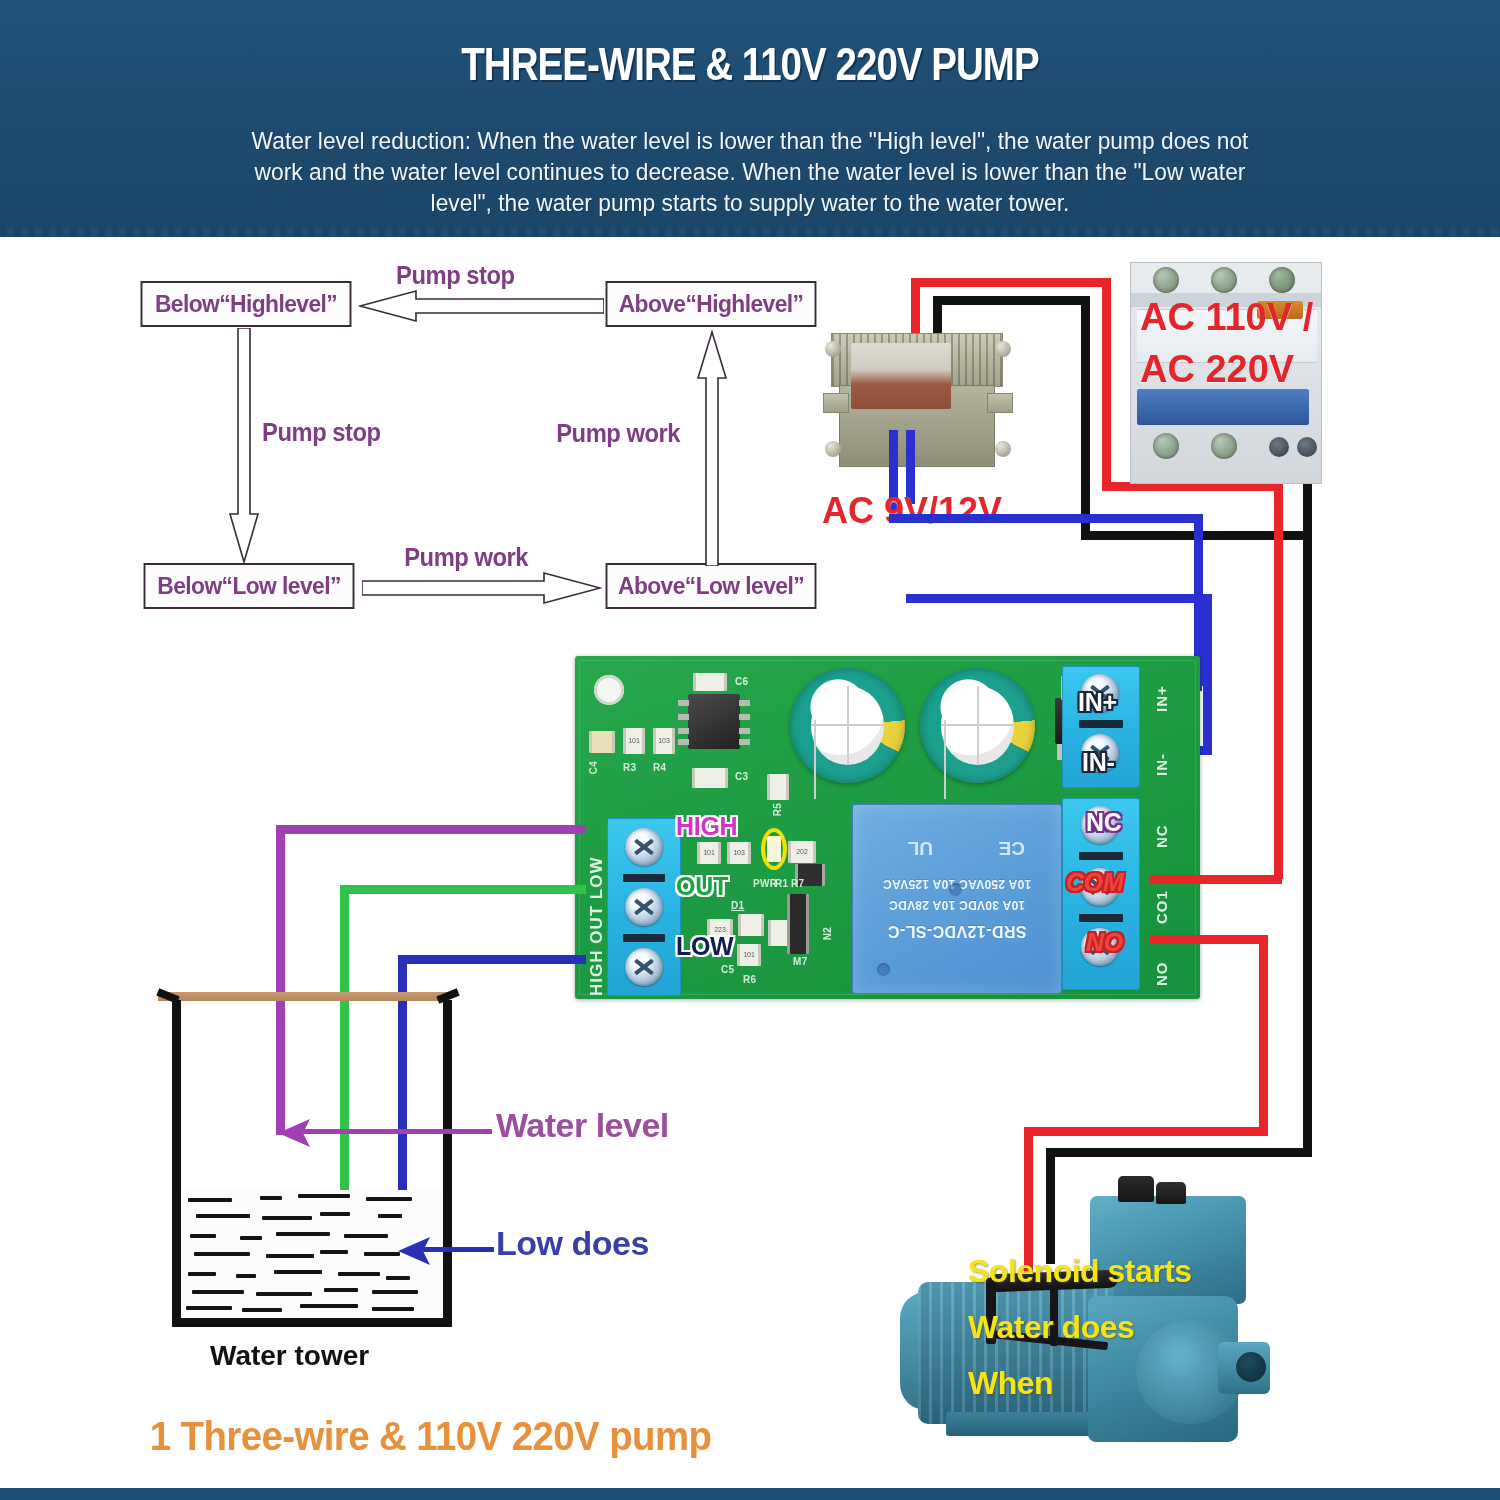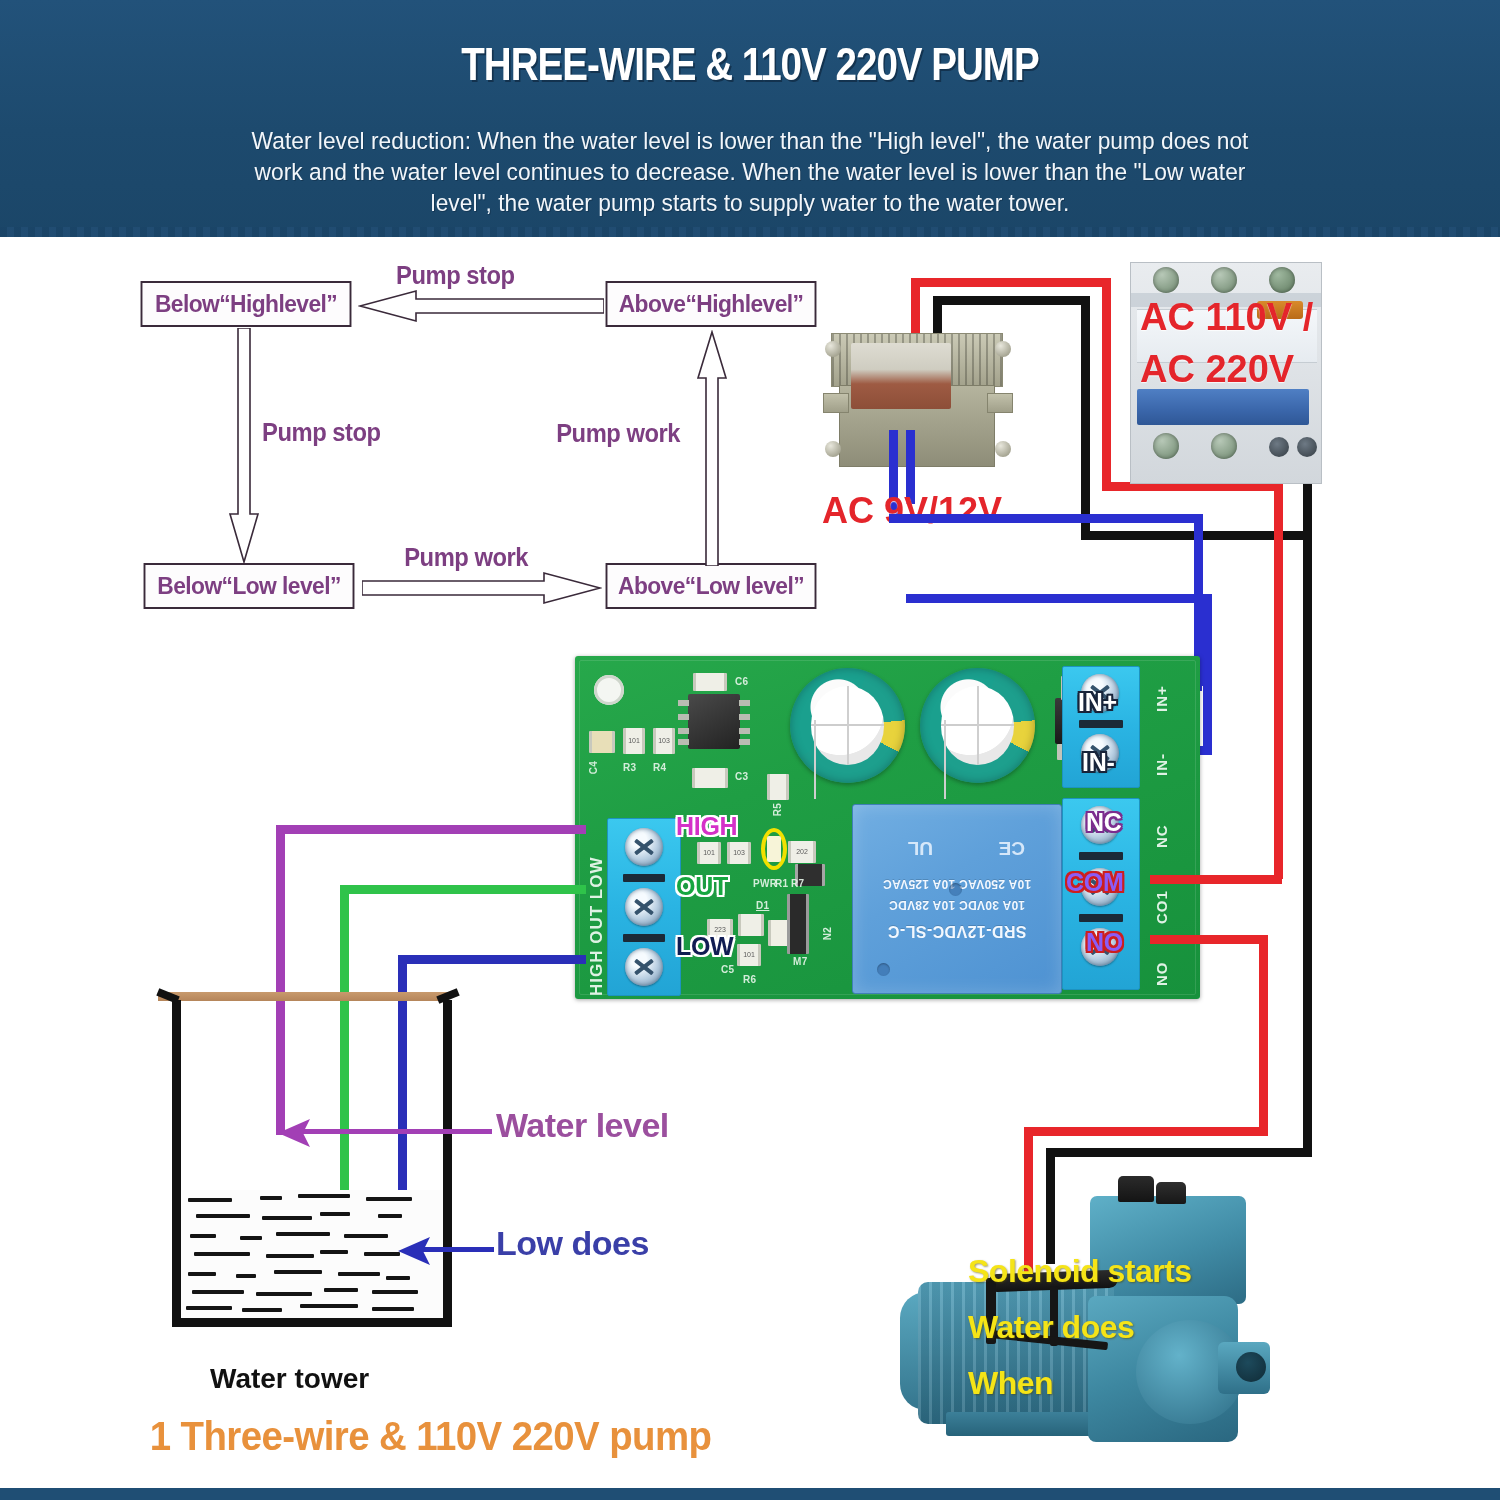--- a/index.html
+++ b/index.html
@@ -194,23 +194,23 @@
     position:absolute; font-weight:bold; white-space:nowrap;
     font-family:"Liberation Sans", sans-serif; font-size:25px;
     letter-spacing:-.3px;
   }
   .ann.w-dark{ color:#ffffff; text-shadow:
       -2px -2px 0 #18243a, 2px -2px 0 #18243a, -2px 2px 0 #18243a, 2px 2px 0 #18243a,
       0 -2px 0 #18243a, 0 2px 0 #18243a, -2px 0 0 #18243a, 2px 0 0 #18243a; }
   .ann.w-purple{ color:#ffffff; text-shadow:
       -2px -2px 0 #7b2d8e, 2px -2px 0 #7b2d8e, -2px 2px 0 #7b2d8e, 2px 2px 0 #7b2d8e,
       0 -2px 0 #7b2d8e, 0 2px 0 #7b2d8e, -2px 0 0 #7b2d8e, 2px 0 0 #7b2d8e; }
-  .ann.w-red{ color:#8b5cf6; text-shadow:
+  .ann.w-red{ color:#ef4444; text-shadow:
       -2px -2px 0 #cc1f1f, 2px -2px 0 #cc1f1f, -2px 2px 0 #cc1f1f, 2px 2px 0 #cc1f1f,
-      0 -2px 0 #cc1f1f, 0 2px 0 #cc1f1f, -2px 0 0 #cc1f1f, 2px 0 0 #cc1f1f; }
+      0 -2px 0 #cc1f1f, 0 2px 0 #cc1f1f, -2px 0 0 #cc1f1f, 2px 0 0 #cc1f1f; font-style: italic; }
   .ann.mag{ color:#d431c8; text-shadow:
       -2px -2px 0 #ffffff, 2px -2px 0 #ffffff, -2px 2px 0 #ffffff, 2px 2px 0 #ffffff,
       0 -2px 0 #ffffff, 0 2px 0 #ffffff, -2px 0 0 #ffffff, 2px 0 0 #ffffff; }
   .ann.grn{ color:#17a640; text-shadow:
       -2px -2px 0 #ffffff, 2px -2px 0 #ffffff, -2px 2px 0 #ffffff, 2px 2px 0 #ffffff,
       0 -2px 0 #ffffff, 0 2px 0 #ffffff, -2px 0 0 #ffffff, 2px 0 0 #ffffff; }
   .ann.navy{ color:#101c52; text-shadow:
       -2px -2px 0 #ffffff, 2px -2px 0 #ffffff, -2px 2px 0 #ffffff, 2px 2px 0 #ffffff,
       0 -2px 0 #ffffff, 0 2px 0 #ffffff, -2px 0 0 #ffffff, 2px 0 0 #ffffff; }
 
@@ -597,21 +597,21 @@
 
     <div class="silk-small" style="left:12px; top:106px; transform:rotate(-90deg);">C4</div>
     <div class="silk-small" style="left:48px; top:106px;">R3</div>
     <div class="silk-small" style="left:78px; top:106px;">R4</div>
     <div class="silk-small" style="left:160px; top:115px;">C3</div>
     <div class="silk-small" style="left:160px; top:20px;">C6</div>
     <div class="silk-small" style="left:196px; top:148px; transform:rotate(-90deg);">R5</div>
     <div class="silk-small" style="left:178px; top:222px;">PWR</div>
     <div class="silk-small" style="left:200px; top:222px;">R1</div>
     <div class="silk-small" style="left:216px; top:222px;">R7</div>
-    <div class="silk-small" style="left:181px; top:244px;text-decoration:underline;">D1</div>
+    <div class="silk-small" style="left:156px; top:244px;text-decoration:underline;">D1</div>
     <div class="silk-small" style="left:146px; top:308px;">C5</div>
     <div class="silk-small" style="left:168px; top:318px;">R6</div>
     <div class="silk-small" style="left:218px; top:300px;">M7</div>
     <div class="silk-small" style="left:246px; top:272px; transform:rotate(-90deg);">N2</div>
   </div>
 
   <div class="ann mag" style="left:676px; top:812px;">HIGH</div>
   <div class="ann grn" style="left:676px; top:872px;">OUT</div>
   <div class="ann navy" style="left:676px; top:932px;">LOW</div>
 
@@ -677,21 +677,21 @@
       <div class="wline" style="left:6px;  top:116px;width:46px;"></div>
       <div class="wline" style="left:62px; top:118px;width:40px;"></div>
       <div class="wline" style="left:120px;top:114px;width:58px;"></div>
       <div class="wline" style="left:192px;top:117px;width:42px;"></div>
     </div>
     <div class="tank-wall" style="left:172px; top:1000px; width:9px; height:326px;"></div>
     <div class="tank-wall" style="left:443px; top:1000px; width:9px; height:326px;"></div>
     <div class="tank-wall" style="left:172px; top:1318px; width:280px; height:9px;"></div>
     <div class="tank-wall" style="left:157px; top:992px; width:22px; height:8px; transform:rotate(22deg);"></div>
     <div class="tank-wall" style="left:437px; top:992px; width:22px; height:8px; transform:rotate(-22deg);"></div>
-    <div class="tank-label" style="left:210px; top:1340px;margin-top:23px;">Water tower</div>
+    <div class="tank-label" style="left:210px; top:1340px;">Water tower</div>
   </div>
 
   <div class="wire purple h" style="left:288px; top:1129px; width:204px; height:5px;"></div>
   <svg style="position:absolute; left:278px; top:1118px;" width="34" height="30" viewBox="0 0 34 30">
     <path d="M0 15 L32 1 L25 15 L32 29 Z" fill="#a23fb5"></path>
   </svg>
   <div class="level-label" style="left:496px; top:1106px; color:#9b4f9e;">Water level</div>
 
   <div class="wire navy h" style="left:408px; top:1247px; width:86px; height:5px;"></div>
   <svg style="position:absolute; left:398px; top:1236px;" width="34" height="30" viewBox="0 0 34 30">

